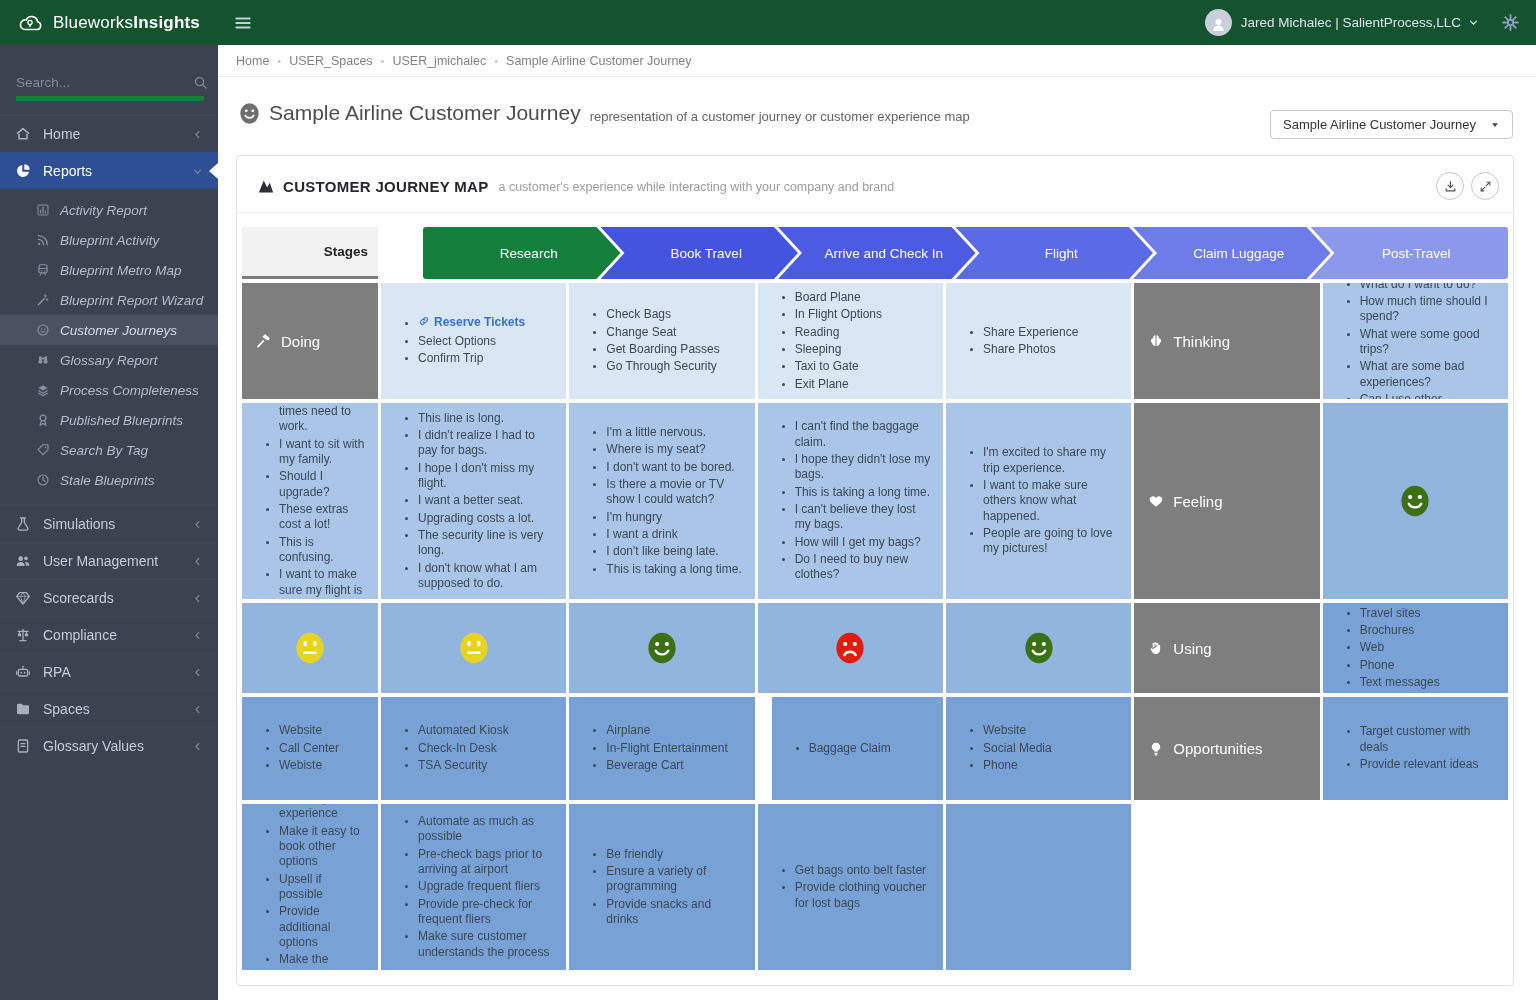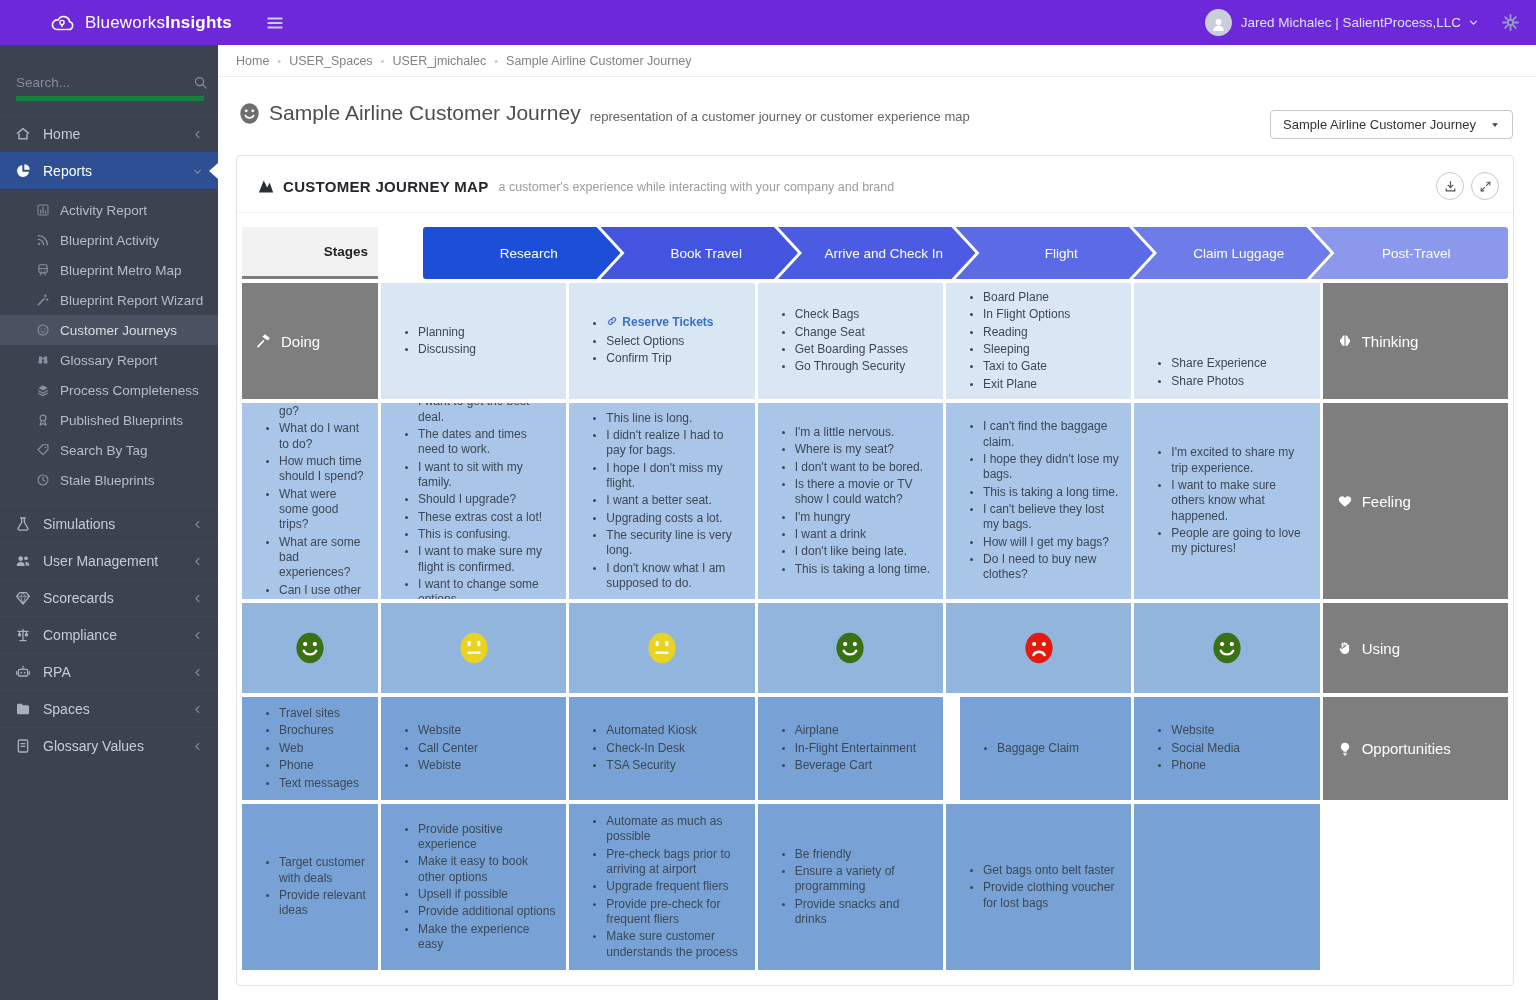--- a/index.html
+++ b/index.html
@@ -1,21 +1,21 @@
 <!DOCTYPE html>
 <html><head>
 <meta charset="utf-8">
 <style>
   * { box-sizing: border-box; margin: 0; padding: 0; }
   html,body { width:1536px; height:1000px; overflow:hidden; }
   body { font-family:"Liberation Sans","DejaVu Sans",sans-serif; background:#fff; }
   .ic { flex:none; display:inline-block; }
 
   
-  .topbar { height:45px; background:#6d28d9; display:flex; align-items:center;padding-left:32px; }
+  .topbar { height:45px; background:#14532d; display:flex; align-items:center; }
   .brand { display:flex; align-items:center; gap:7px; padding-left:14px; }
   .brand-cloud { width:32px; height:24px; color:#fff; }
   .brand-text { color:#fff; font-size:17px; letter-spacing:.2px; }
   .brand-text b { font-weight:bold; }
   .hamburger { margin-left:32px; width:22px; height:18px; color:#c3cde4; cursor:pointer; }
   .top-right { margin-left:auto; display:flex; align-items:center; padding-right:16px; }
   .avatar { width:27px; height:27px; border-radius:50%; background:#c9cedb; display:flex; align-items:center; justify-content:center; }
   .avatar .ic { width:17px; height:17px; color:#fff; margin-top:3px; }
   .user-label { color:#dde3f1; font-size:13.5px; margin:0 7px 0 9px; }
   .user-caret { width:11px; height:11px; color:#dde3f1; }
@@ -36,21 +36,21 @@
   .nav-item .nav-ic { width:16px; height:16px; color:#a9b0bd; margin-right:12px; }
   .nav-label { flex:1; color:#c7ccd4; font-size:14px; }
   .nav-chev { width:11px; height:11px; color:#7f8795; }
   .nav-item.active { background:#2e4f93; border-top-color:#2e4f93; }
   .nav-item.active .nav-label, .nav-item.active .nav-ic { color:#fff; }
   .active-arrow { position:absolute; right:0; top:50%; margin-top:-8px; width:0; height:0;
      border-top:8px solid transparent; border-bottom:8px solid transparent; border-right:9px solid #fff; }
   .subnav { padding:6px 0 10px; }
   .sub-item { height:30px; display:flex; align-items:center; padding:0 10px 0 36px; cursor:pointer; }
   .sub-item .sub-ic { width:14px; height:14px; color:#8a92a1; margin-right:10px; }
-  .sub-label { color:#b7bdc7; font-size:13.5px; }
+  .sub-label { color:#b7bdc7; font-size:13.5px;font-style:italic; }
   .sub-item.sub-active { background:#4a5261; }
   .sub-item.sub-active .sub-label { color:#d9dde3; }
 
   
   .breadcrumb-bar { height:32px; display:flex; align-items:center; padding-left:18px; border-bottom:1px solid #ececec; background:#fff; }
   .crumb { font-size:12.5px; color:#828282; cursor:pointer; }
   .crumb.last { cursor:default; }
   .crumb-sep { color:#c3c8cf; font-size:11px; margin:0 8px; }
   .title-row { display:flex; align-items:center; padding:24px 24px 10px 20px; }
   .title-smiley { width:23px; height:23px; color:#6e6e6e; margin-right:8px; }
@@ -507,21 +507,21 @@
             <svg class="ic" viewBox="0 0 24 24">
                 <use href="#expand"></use>
               </svg>
           </button>
         </div>
       </div>
       <div class="journey-wrap">
         <div class="journey-grid">
             <div class="cell stages-label">Stages</div>
             <div class="stage-strip">
-              <div class="stage-seg first" style="background: #1d4ed8; margin-left: 42px;">
+              <div class="stage-seg first" style="background: #15803d; margin-left: 42px;">
                 <span class="stage-label">Research</span>
               </div>
               <div class="stage-seg" style="background: rgb(67, 85, 222);">
                 <span class="stage-label">Book Travel</span>
               </div>
               <div class="stage-seg" style="background: rgb(76, 92, 226);">
                 <span class="stage-label">Arrive and Check In</span>
               </div>
               <div class="stage-seg" style="background: rgb(91, 106, 229);">
                 <span class="stage-label">Flight</span>
@@ -534,26 +534,20 @@
               </div>
             </div>
             <div class="cell row-label">
               <svg viewBox="0 0 24 24" class="ic row-ic">
                 <use href="#hammer"></use>
               </svg>
               <span>Doing</span>
             </div>
             <div class="cell data-cell" style="background: rgb(217, 231, 244);">
               <ul class="cell-list">
-                <li>Planning</li>
-                <li>Discussing</li>
-              </ul>
-            </div>
-            <div class="cell data-cell" style="background: rgb(217, 231, 244);">
-              <ul class="cell-list">
                 <li><a class="cell-link"><svg viewBox="0 0 24 24" class="ic link-ic">
                       <use href="#link"></use>
                     </svg>Reserve Tickets</a></li>
                 <li>Select Options</li>
                 <li>Confirm Trip</li>
               </ul>
             </div>
             <div class="cell data-cell" style="background: rgb(217, 231, 244);">
               <ul class="cell-list">
                 <li>Check Bags</li>
@@ -565,21 +559,21 @@
             <div class="cell data-cell" style="background: rgb(217, 231, 244);">
               <ul class="cell-list">
                 <li>Board Plane</li>
                 <li>In Flight Options</li>
                 <li>Reading</li>
                 <li>Sleeping</li>
                 <li>Taxi to Gate</li>
                 <li>Exit Plane</li>
               </ul>
             </div>
-            <div class="cell data-cell" style="background: rgb(217, 231, 244); align-items: flex-end;">
+            <div class="cell data-cell" style="background: rgb(217, 231, 244);">
               <ul class="cell-list">
                 <li>Share Experience</li>
                 <li>Share Photos</li>
               </ul>
             </div>
             <div class="cell row-label">
               <svg viewBox="0 0 24 24" class="ic row-ic">
                 <use href="#brain"></use>
               </svg>
               <span>Thinking</span>

